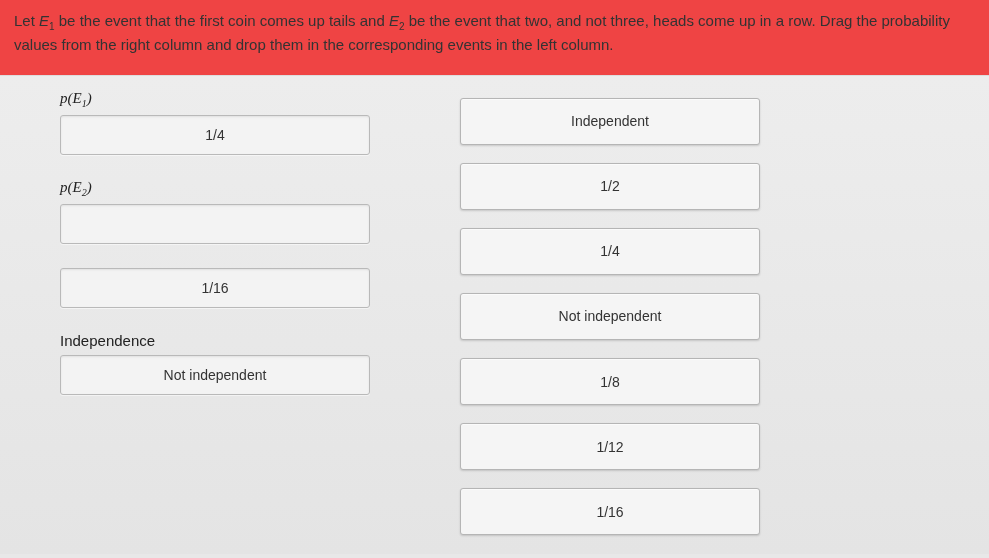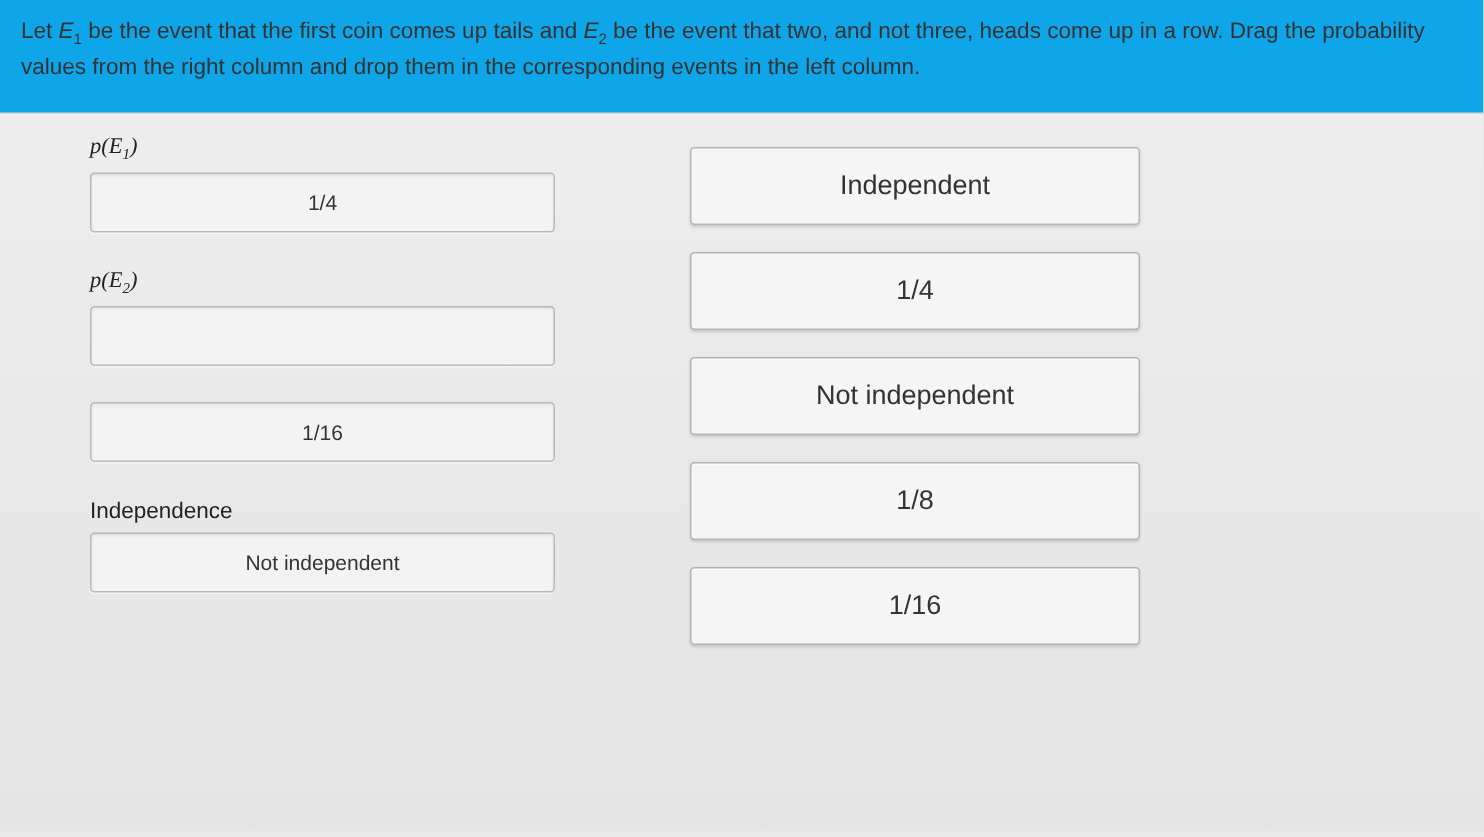--- a/index.html
+++ b/index.html
@@ -8,21 +8,21 @@
     background: #e8e8e8;
     width: 989px;
     height: 558px;
     overflow: hidden;
     color: #333;
   }
   .header {
     padding: 10px 14px 18px 14px;
     font-size: 15px;
     line-height: 1.5;
-    background: #0ea5e9;
+    background: #ef4444;
     border-bottom: 1px solid #ddd;
   }
   .header em { font-style: italic; }
   .content {
     display: flex;
     padding: 14px 60px 0 60px;
     gap: 90px;
     background: linear-gradient(180deg,#ededed 0%, #e4e4e4 100%);
     height: calc(100% - 80px);
   }
@@ -54,21 +54,21 @@
   .slot.tight { margin-bottom: 6px; }
   .option {
     width: 100%;
     height: 52px;
     border: 1px solid #b5b5b5;
     border-radius: 3px;
     background: #f5f5f5;
     display: flex;
     align-items: center;
     justify-content: center;
-    font-size: 18px;
+    font-size: 14px;
     color: #333;
     margin-bottom: 18px;
     box-shadow: 0 1px 2px rgba(0,0,0,0.15), inset 0 1px 0 rgba(255,255,255,0.6);
     cursor: grab;
   }
   .sub { font-size: 10px; vertical-align: sub; }
 </style>
 </head>
 <body>
 
@@ -88,19 +88,21 @@
 
     <div class="slot">1/16</div>
 
     <div class="label" style="font-style:normal;font-family:Arial,Helvetica,sans-serif;">Independence</div>
     <div class="slot tight">Not independent</div>
 
   </div>
 
   <div class="col right-col">
     <div class="option">Independent</div>
+    <div class="option">1/2</div>
     <div class="option">1/4</div>
     <div class="option">Not independent</div>
     <div class="option">1/8</div>
+    <div class="option">1/12</div>
     <div class="option">1/16</div>
   </div>
 
 </div>
 
 </body></html>

